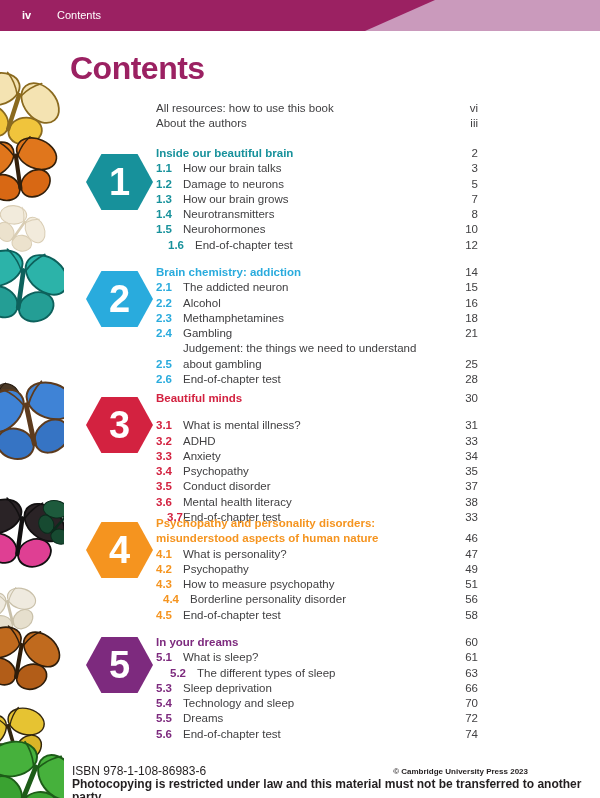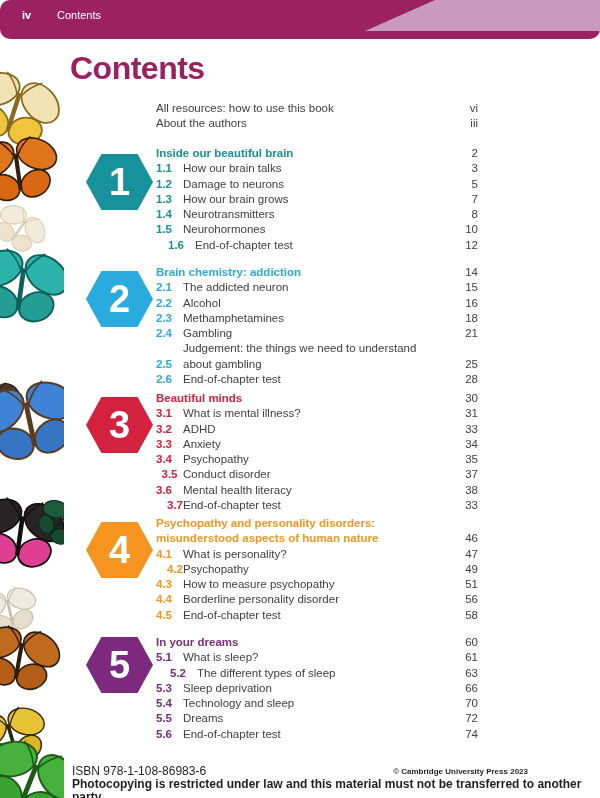--- a/index.html
+++ b/index.html
@@ -1,19 +1,19 @@
 <!DOCTYPE html>
 <html><head>
 <meta charset="utf-8">
 <style>
   html,body{margin:0;padding:0;background:#e8e8e8}
   .page{position:relative;width:600px;height:798px;background:#ffffff;overflow:hidden;
         font-family:"Liberation Sans",sans-serif;margin:0 auto;}
   
-  .header{position:absolute;left:0;top:0;width:600px;height:39px;background:#9b2162;border-radius:10px;}
+  .header{position:absolute;left:0;top:0;width:600px;height:31px;background:#9b2162;}
   .header .light{position:absolute;top:0;right:0;width:235px;height:31px;background:#ca9abc;
         clip-path:polygon(70px 0,100% 0,100% 100%,0 100%);}
   .header .pg{position:absolute;left:22px;top:9px;color:#fff;font-size:11px;font-weight:bold;line-height:13px;}
   .header .sec{position:absolute;left:57px;top:9px;color:#fff;font-size:11px;line-height:13px;}
   
   .strip{position:absolute;left:0;top:31px;width:64px;height:767px;overflow:hidden;}
   .bfly{position:absolute;}
   
   .title{position:absolute;left:70px;top:50px;font-size:32px;font-weight:bold;color:#9b2162;letter-spacing:-.5px;}
   
@@ -237,41 +237,41 @@
       </section>
       <section class="chapter" style="top: 391px;">
         <div class="hex" style="background: rgb(211, 34, 64); top: 6px;">
           <span>3</span>
         </div>
         <div class="row head">
           <span class="lbl" style="color: rgb(211, 34, 64);">Beautiful minds</span>
           <span class="pgno">30</span>
         </div>
         <div class="row">
-          <span class="num" style="color: rgb(211, 34, 64);">3.1</span>
+          <span class="num" style="color: rgb(211, 34, 64); margin-top: 12px;">3.1</span>
           <span class="lbl">What is mental illness?</span>
           <span class="pgno">31</span>
         </div>
         <div class="row">
           <span class="num" style="color: rgb(211, 34, 64);">3.2</span>
           <span class="lbl">ADHD</span>
           <span class="pgno">33</span>
         </div>
         <div class="row">
           <span class="num" style="color: rgb(211, 34, 64);">3.3</span>
           <span class="lbl">Anxiety</span>
           <span class="pgno">34</span>
         </div>
         <div class="row">
           <span class="num" style="color: rgb(211, 34, 64);">3.4</span>
           <span class="lbl">Psychopathy</span>
           <span class="pgno">35</span>
         </div>
         <div class="row">
-          <span class="num" style="color: rgb(211, 34, 64); text-align: center;">3.5</span>
+          <span class="num" style="color: rgb(211, 34, 64);">3.5</span>
           <span class="lbl">Conduct disorder</span>
           <span class="pgno">37</span>
         </div>
         <div class="row">
           <span class="num" style="color: rgb(211, 34, 64);">3.6</span>
           <span class="lbl">Mental health literacy</span>
           <span class="pgno">38</span>
         </div>
         <div class="row">
           <span class="num" style="color: rgb(211, 34, 64); text-align: right;">3.7</span>
@@ -286,31 +286,31 @@
         <div class="row head">
           <span class="lbl" style="color: rgb(245, 148, 31);">Psychopathy and personality disorders: misunderstood aspects of human nature</span>
           <span class="pgno">46</span>
         </div>
         <div class="row">
           <span class="num" style="color: rgb(245, 148, 31);">4.1</span>
           <span class="lbl">What is personality?</span>
           <span class="pgno">47</span>
         </div>
         <div class="row">
-          <span class="num" style="color: rgb(245, 148, 31); text-align: right;">4.2</span>
+          <span class="num" style="color: rgb(245, 148, 31);">4.2</span>
           <span class="lbl">Psychopathy</span>
           <span class="pgno">49</span>
         </div>
         <div class="row">
           <span class="num" style="color: rgb(245, 148, 31);">4.3</span>
           <span class="lbl">How to measure psychopathy</span>
           <span class="pgno">51</span>
         </div>
         <div class="row">
-          <span class="num" style="color: rgb(245, 148, 31);">4.4</span>
+          <span class="num" style="color: rgb(245, 148, 31); margin-left: 7px;">4.4</span>
           <span class="lbl">Borderline personality disorder</span>
           <span class="pgno">56</span>
         </div>
         <div class="row">
           <span class="num" style="color: rgb(245, 148, 31);">4.5</span>
           <span class="lbl">End-of-chapter test</span>
           <span class="pgno">58</span>
         </div>
       </section>
       <section class="chapter" style="top: 635px;">

